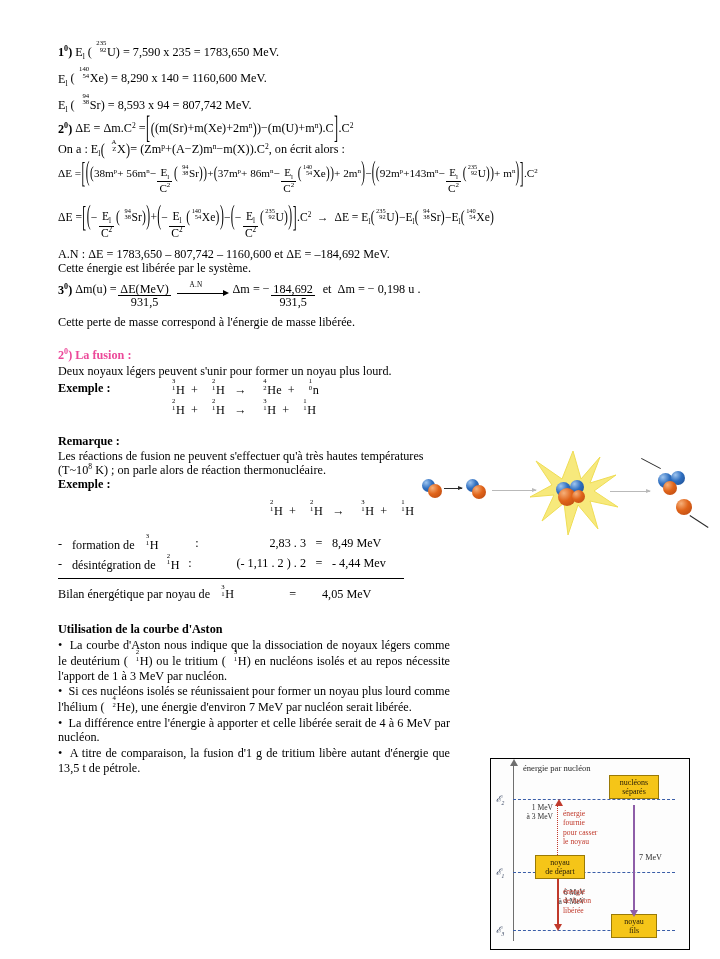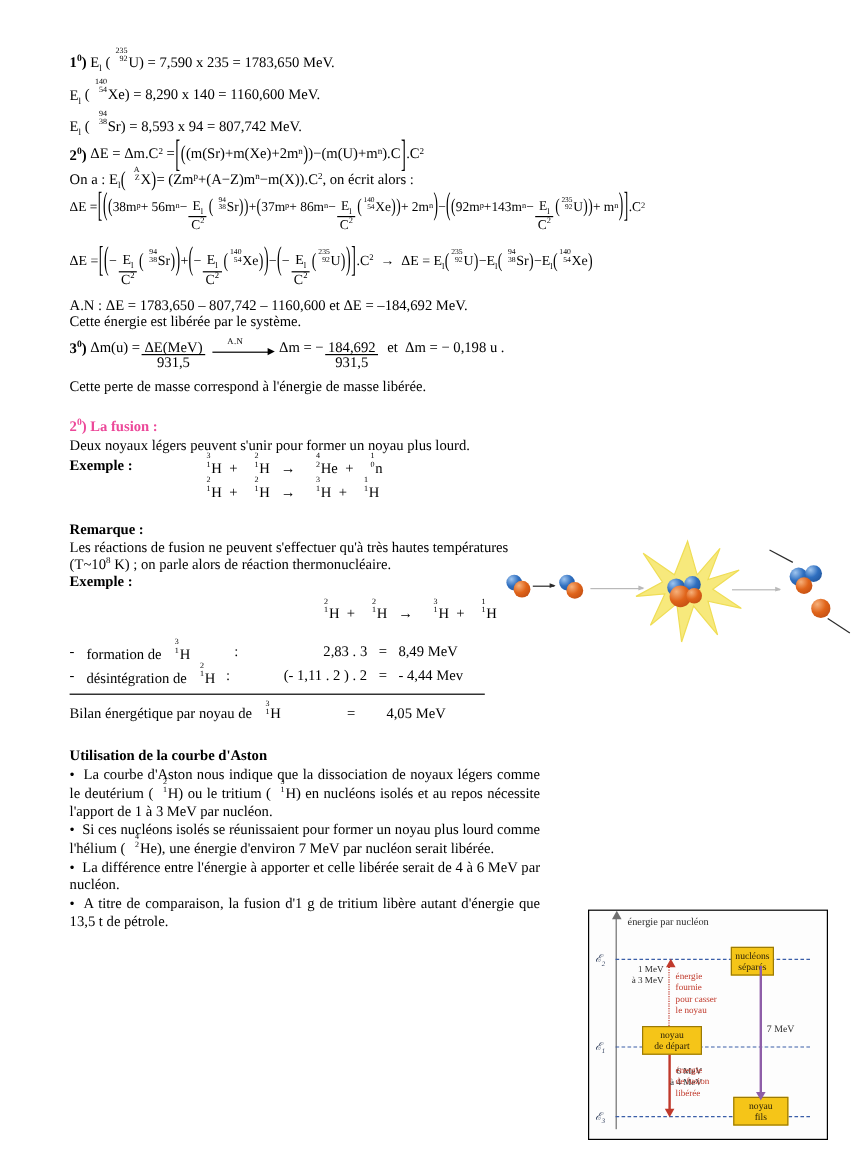--- a/index.html
+++ b/index.html
@@ -402,21 +402,21 @@
     <div class="lvl" style="top:113px; width:162px;"></div>
     <div class="lvl-lbl" style="left:5px; top:106px;">
       <span>ℰ</span><span class="sub">1</span>
     </div>
 
     <div class="lvl" style="top:171px; width:162px;"></div>
     <div class="lvl-lbl" style="left:5px; top:164px;">
       <span>ℰ</span><span class="sub">3</span>
     </div>
 
-    <div class="box" style="left:118px; top:30px; width:36px; height:24px;">
+    <div class="box" style="left:118px; top:16px; width:50px; height:24px;">
       <span>nucléons</span><br>
       <span>séparés</span>
     </div>
 
     <div class="box" style="left:44px; top:96px; width:50px; height:24px;">
       <span>noyau</span><br>
       <span>de départ</span>
     </div>
 
     <div class="box" style="left:120px; top:155px; width:46px; height:24px;">

